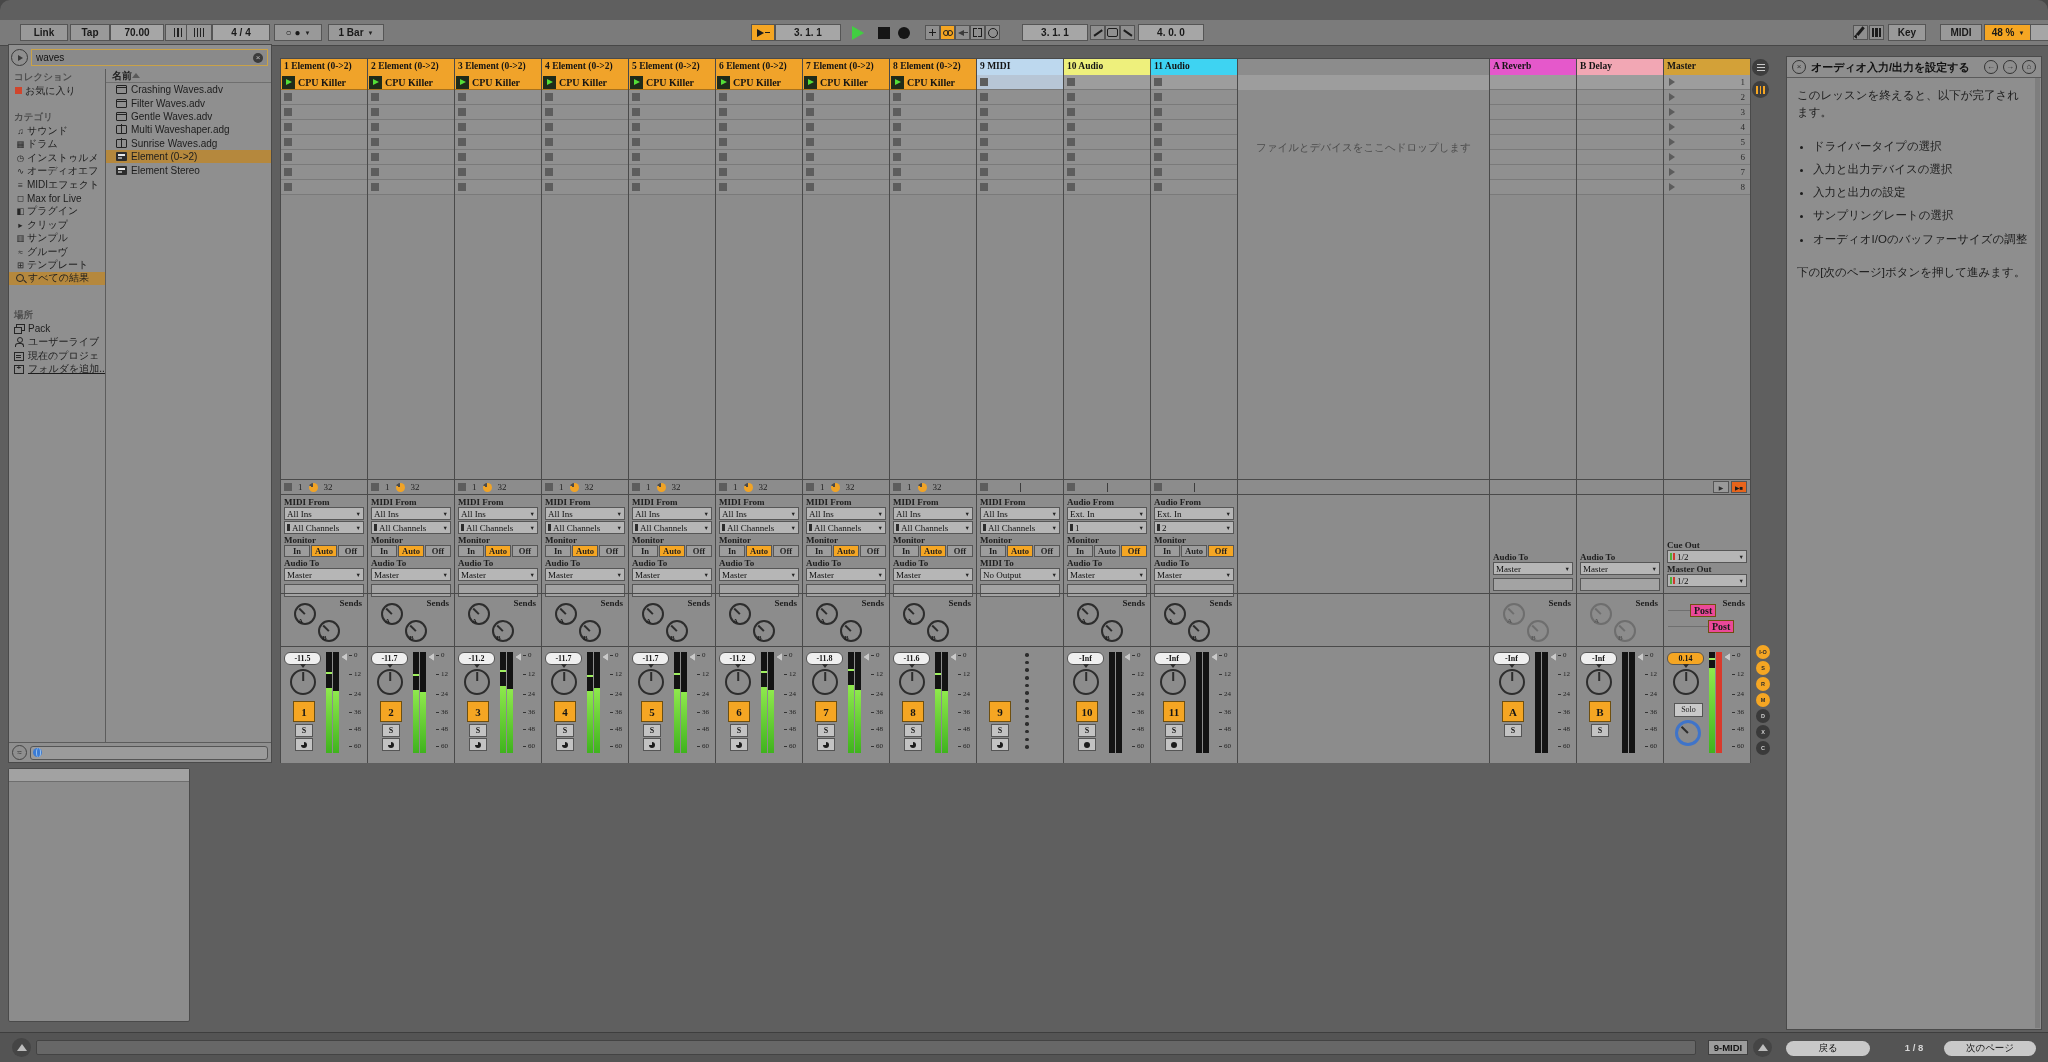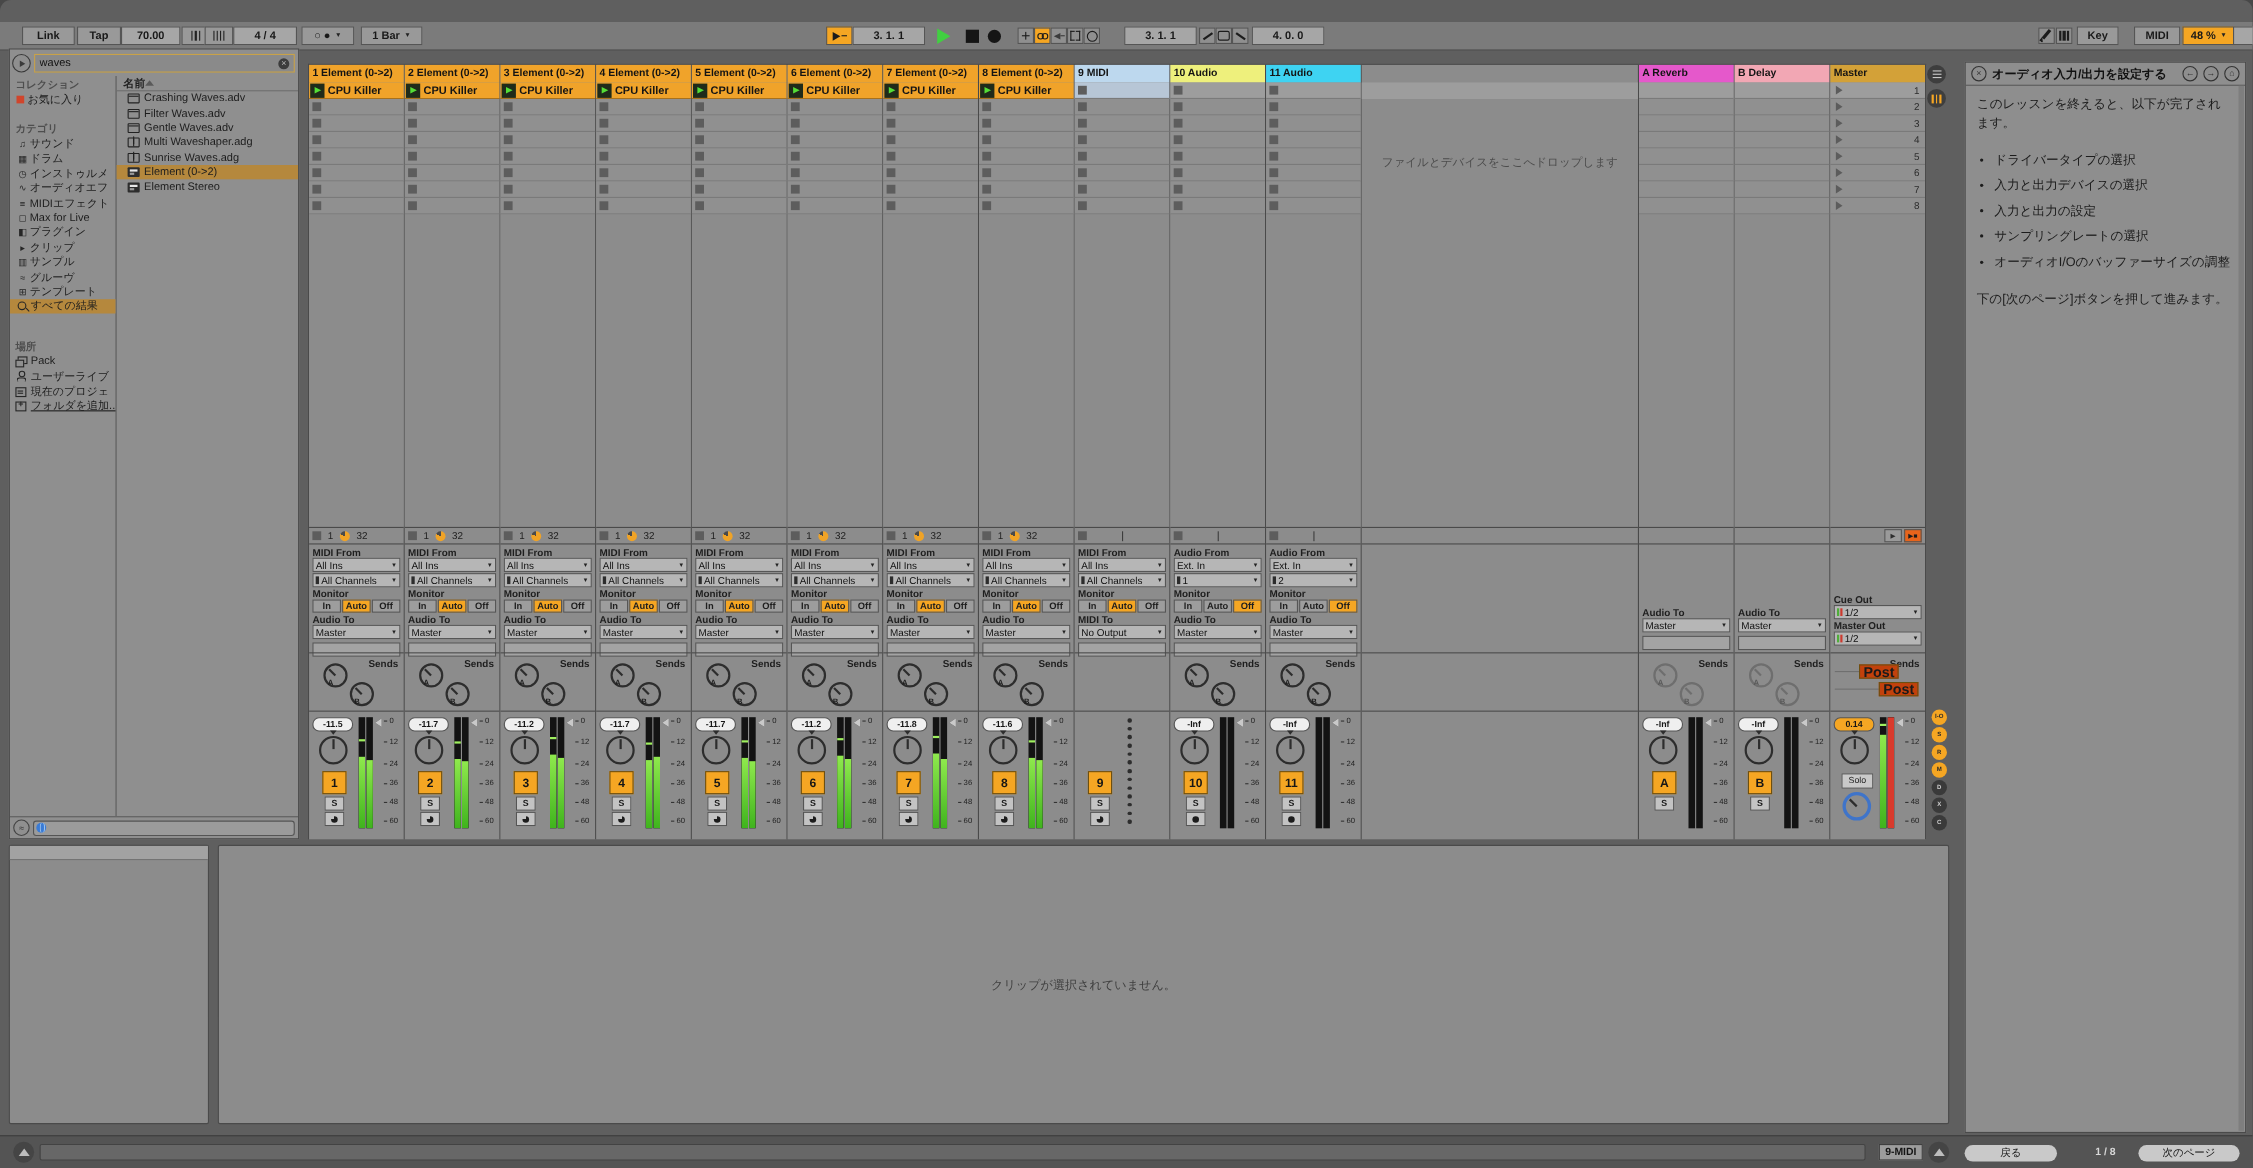--- a/index.html
+++ b/index.html
@@ -80,21 +80,21 @@
   #nm-head{height:13px;display:flex;align-items:center;padding:0 4px 0 6px;font-size:10px;font-weight:bold;color:#222;border-bottom:1px solid #6f6f6f;justify-content:flex-start;}
   .sort-tri{width:0;height:0;border-left:4px solid transparent;border-right:4px solid transparent;border-bottom:5px solid #5a5a5a;}
   #b-foot{height:19px;border-top:1px solid #5c5c5c;display:flex;align-items:center;gap:3px;padding:0 3px;}
   .groove-circ{width:13px;height:13px;border:1.4px solid #444;border-radius:50%;color:#333;font-size:8px;display:flex;align-items:center;justify-content:center;flex:none;}
   #foot-bar{flex:1;height:12px;background:#9b9b9b;border:1px solid #555;border-radius:3px;display:flex;align-items:center;padding-left:2px;}
   .globe{width:9px;height:9px;border-radius:50%;background:#3a7bd5;position:relative;}
   .globe::after{content:"";position:absolute;left:3px;top:0;bottom:0;width:3px;border-left:1px solid #9cc3ee;border-right:1px solid #9cc3ee;border-radius:50%;}
   
   #session{position:absolute;left:280px;top:45px;width:1500px;height:718px;}
   #grid{position:absolute;left:0;top:13px;height:704px;display:flex;border-left:1px solid #4a4a4a;border-top:1px solid #4a4a4a;}
-  .col{width:87px;flex:none;box-sizing:border-box;border-right:1px solid #4a4a4a;background:#8c8c8c;display:flex;flex-direction:column;position:relative;}
+  .col{width:87px;flex:none;box-sizing:border-box;border-right:1px solid #4a4a4a;background:#8c8c8c;display:flex;flex-direction:column;position:relative;font-family:Liberation Serif, serif;}
   .col.drop{width:252px;}
   .col.master{width:87px;}
   .c-head{height:16px;flex:none;box-sizing:border-box;font-size:9.5px;font-weight:bold;color:#141414;padding:2px 0 0 3px;white-space:nowrap;overflow:hidden;}
   .c-clips{height:120px;flex:none;}
   .slot{height:15px;box-sizing:border-box;border-bottom:1px solid #7a7a7a;display:flex;align-items:center;padding-left:3px;background:#909090;}
   .slot.sel{background:#9d9d9d;}
   .sq{width:8px;height:8px;background:#5d5d5d;flex:none;}
   .clipcell{height:15px;box-sizing:border-box;display:flex;align-items:center;gap:3px;padding-left:1px;border-bottom:1px solid rgba(0,0,0,.3);}
   .cplay{width:13px;height:13px;background:#1f2b1a;display:flex;align-items:center;justify-content:center;flex:none;}
   .cplay i{width:0;height:0;border-top:3.5px solid transparent;border-bottom:3.5px solid transparent;border-left:6px solid #54de37;margin-left:1px;}
@@ -124,21 +124,21 @@
   .iobox{height:11px;flex:none;background:#a3a3a3;border:1px solid #565656;margin-top:2px;}
   .iosp{flex:1;}
   .c-sends{height:53px;flex:none;box-sizing:border-box;border-top:1px solid #4a4a4a;position:relative;}
   .sends-lbl{position:absolute;right:5px;top:4px;font-size:9px;font-weight:bold;color:#1e1e1e;}
   .sknob{position:absolute;width:18px;height:18px;border:2px solid #2d2d2d;border-radius:50%;}
   .sknob::before{content:"";position:absolute;left:50%;top:50%;width:1.6px;height:8px;background:#2d2d2d;transform-origin:top center;transform:translateX(-50%) rotate(135deg);}
   .sknob .kl{position:absolute;bottom:-2px;left:2px;font-size:7px;font-weight:bold;color:#1e1e1e;}
   .sknob.gray{border-color:#6e6e6e;}
   .sknob.gray::before{background:#6e6e6e;}
   .sknob.gray .kl{color:#595959;}
-  .post{position:absolute;height:11px;line-height:11px;background:#c2410c;border:1px solid #6e4f10;font-size:13px;font-weight:bold;color:#1a1a1a;padding:0 3px;}
+  .post{position:absolute;height:11px;line-height:11px;background:#ec4899;border:1px solid #6e4f10;font-size:10px;font-weight:bold;color:#1a1a1a;padding:0 3px;}
   .sline{position:absolute;height:1px;background:#6f6f6f;}
   .c-vol{height:117px;flex:none;box-sizing:border-box;border-top:1px solid #4a4a4a;position:relative;}
   .vol-oval{position:absolute;left:3px;top:5px;width:35px;height:11px;background:#efefef;border:1px solid #555;border-radius:6px;font-size:8px;font-weight:bold;color:#161616;text-align:center;line-height:11px;}
   .vol-oval.orange{background:#f5a623;}
   .pan{position:absolute;left:9px;top:22px;width:22px;height:22px;border:2px solid #2d2d2d;border-radius:50%;}
   .pan::before{content:"";position:absolute;left:50%;top:1px;width:1.6px;height:9px;background:#2d2d2d;transform:translateX(-50%);}
   .pan::after{content:"";position:absolute;left:50%;top:-7px;transform:translateX(-50%);width:0;height:0;border-left:3px solid transparent;border-right:3px solid transparent;border-top:4px solid #2d2d2d;}
   .numbtn{position:absolute;left:12px;top:54px;width:20px;height:19px;background:#f5a623;border:1px solid #6e4f10;font-size:11px;font-weight:bold;color:#161616;display:flex;align-items:center;justify-content:center;}
   .sbtn{position:absolute;left:14px;top:77px;width:16px;height:11px;background:#c3c3c3;border:1px solid #555;font-size:8px;font-weight:bold;color:#1a1a1a;text-align:center;line-height:11px;}
   .abtn{position:absolute;left:14px;top:91px;width:16px;height:11px;background:#c3c3c3;border:1px solid #555;display:flex;align-items:center;justify-content:center;}
@@ -1959,23 +1959,20 @@
           <li>オーディオI/Oのバッファーサイズの調整</li>
         </ul>
       <p>下の[次のページ]ボタンを押して進みます。</p>
     </div>
     <div id="help-scroll"></div>
   </div>
 
   <div id="info">
       <div id="info-head"></div>
     </div>
-  <div id="clipview">
-    <span class="msg">クリップが選択されていません。</span>
-  </div>
 
   <div id="statusbar">
     <span class="sb-circ" style="left:12px;top:5px">
         <i></i>
       </span>
     <div id="sb-field"></div>
     <div id="sb-track">9-MIDI</div>
     <span class="sb-circ" style="left:1753px;top:5px">
         <i></i>
       </span>

